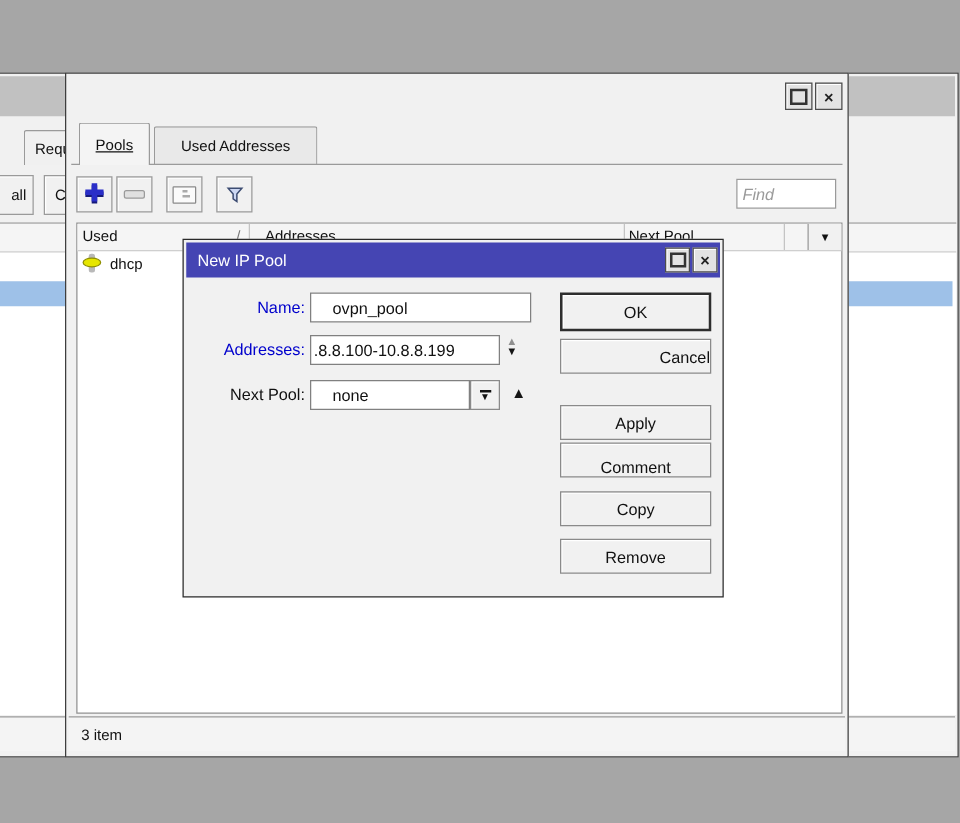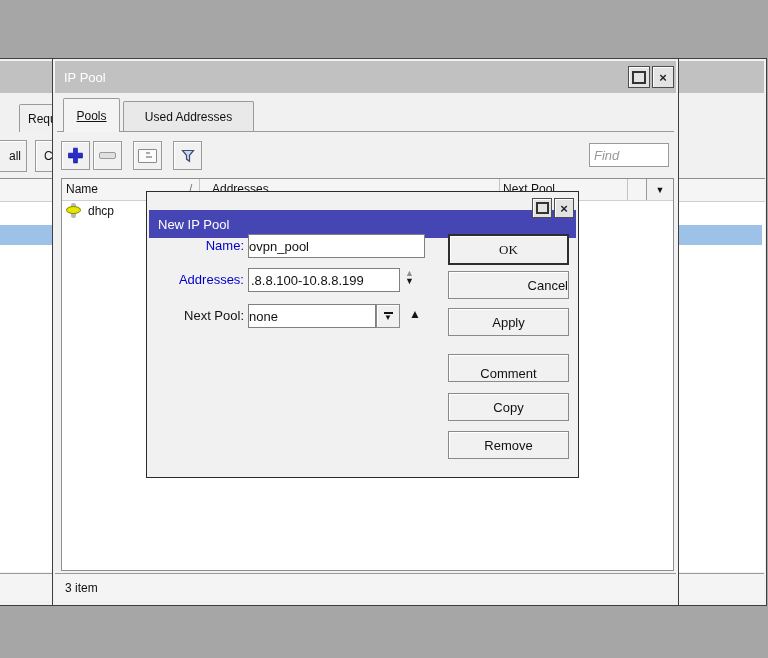--- a/index.html
+++ b/index.html
@@ -4,21 +4,21 @@
 <style>
   html,body{margin:0;padding:0;}
   .stage{position:relative;width:768px;height:658px;background:#a6a6a6;overflow:hidden;
          font-family:"Liberation Sans",sans-serif;font-size:12px;color:#111;}
   .abs{position:absolute;}
 
   
   .win{position:absolute;background:#f1f1f1;border:1px solid #3e3e3e;box-sizing:border-box;}
   .titlebar{position:absolute;left:2px;right:2px;top:2px;height:32px;background:#c1c1c1;
             color:#fff;font-size:13px;display:flex;align-items:center;padding-left:9px;box-sizing:border-box;}
-  .titlebar.blue{background:#4545b3;height:28px;margin-top:16px;}
+  .titlebar.blue{background:#4545b3;height:28px;}
   .winbtn{position:absolute;width:22px;height:22px;background:#e3e3e3;border:1px solid #4c4c4c;
           box-sizing:border-box;display:flex;align-items:center;justify-content:center;
           font-weight:bold;color:#222;font-size:13px;line-height:1;box-shadow:inset 1px 1px 0 #fff;}
   .sq{width:10px;height:9px;border:2px solid #333;}
 
   
   .tab{position:absolute;box-sizing:border-box;border:1px solid #9a9a9a;border-bottom:none;
        background:#e9e9e9;display:flex;align-items:center;justify-content:center;
        border-radius:2px 2px 0 0;}
   .tab.active{background:#f4f4f4;z-index:3;text-decoration:underline;}
@@ -42,25 +42,25 @@
           background:#f1f1f1;display:flex;align-items:center;justify-content:center;font-size:9px;color:#111;}
   .row{position:absolute;left:0;right:0;height:21px;display:flex;align-items:center;}
 
   .statusbar{position:absolute;left:2px;right:2px;height:28px;background:#f4f4f4;border-top:1px solid #9a9a9a;
              display:flex;align-items:center;padding-left:10px;box-sizing:border-box;font-size:12px;}
 
   
   .flabel{position:absolute;left:8px;width:89px;text-align:right;font-size:13px;}
   .blue-label{color:#0000cc;}
   .dinput{position:absolute;height:24px;box-sizing:border-box;border:1px solid #808080;background:#fff;
-          padding:0 0;font-size:13px;color:#111;}
+          padding:0 17px;font-size:13px;color:#111;}
   .dbtn{position:absolute;left:301px;width:121px;height:28px;box-sizing:border-box;background:#f1f1f1;
         border:1px solid #8a8a8a;box-shadow:inset 1px 1px 0 #fff;display:flex;align-items:center;
         justify-content:center;font-size:13px;color:#111;}
-  .dbtn.default{border:2px solid #2e2e2e;height:31px;font-family:Liberation Serif, serif;}
+  .dbtn.default{border:2px solid #2e2e2e;height:31px;}
 
   .tri{font-size:9px;line-height:8px;display:block;}
   .dropbtn{position:absolute;width:24px;height:24px;box-sizing:border-box;border:1px solid #8a8a8a;
            background:#f1f1f1;box-shadow:inset 1px 1px 0 #fff;display:flex;flex-direction:column;
            align-items:center;justify-content:center;}
   .dropglyph{width:9px;border-top:2px solid #111;text-align:center;color:#111;font-size:8px;line-height:7px;}
 
   
   .poolicon{position:relative;width:16px;height:15px;margin:0 6px 0 4px;}
   .poolicon .stem{position:absolute;left:5px;top:0;width:5px;height:15px;background:#b9b9b9;border-radius:2px;}
@@ -93,23 +93,20 @@
 
     <div class="abs" style="left:1px;right:1px;top:119px;height:393px;background:#ffffff;border-top:1px solid #8e8e8e;">
       <div class="abs" style="left:0;right:0;top:0;height:22px;background:#f5f5f5;border-bottom:1px solid #cfcfcf;"></div>
       <div class="abs" style="left:0;right:3px;top:46px;height:20px;background:#9ec1e8;"></div>
     </div>
 
     <div class="statusbar" style="top:514px;"></div>
   </div>
 
   <div class="win" style="left:52px;top:58px;width:627px;height:548px;z-index:5;">
-    <div class="titlebar">
-      <span>IP Pool</span>
-    </div>
     <div class="winbtn" style="top:7px;right:28px;">
       <span class="sq"></span>
     </div>
     <div class="winbtn" style="top:7px;right:4px;">
       <span>×</span>
     </div>
 
     <div class="tab active" style="left:10px;top:39px;width:57px;height:34px;">
       <span>Pools</span>
     </div>
@@ -133,21 +130,21 @@
     <div class="tbtn" style="left:120px;top:82px;">
       <svg width="16" height="16" viewBox="0 0 16 16">
         <path d="M2.5 2.5 h11 l-4 4.8 v6 l-3 -2.2 v-3.8 z" fill="#ccd7f3" stroke="#3c4c72" stroke-width="1.2"></path>
       </svg>
     </div>
 
     <input class="find" style="left: 536px; top: 84px;" placeholder="Find">
 
     <div class="tablebox" style="left:8px;top:119px;width:613px;height:393px;">
       <div class="thead">
-        <span class="th" style="left:4px;">Name</span>
+        <span class="th" style="left:4px;">Used</span>
         <span class="th" style="left:127px;color:#777;">/</span>
         <div class="colsep" style="left:137px;"></div>
         <span class="th" style="left:150px;">Addresses</span>
         <div class="colsep" style="left:437px;"></div>
         <span class="th" style="left:441px;">Next Pool</span>
         <div class="colsep" style="left:565px;"></div>
         <div class="colbtn" style="right:0;">
           <span>▼</span>
         </div>
       </div>
@@ -192,21 +189,21 @@
       <span class="dropglyph">▼</span>
     </div>
     <span class="abs" style="left:262px;top:116px;font-size:12px;color:#151515;line-height:1;">▲</span>
 
     <div class="dbtn default" style="top:42px;">
       <span>OK</span>
     </div>
     <div class="dbtn" style="top:79px;justify-content:flex-end;">
       <span>Cancel</span>
     </div>
-    <div class="dbtn" style="top:116px;">
+    <div class="dbtn" style="top:132px;">
       <span>Apply</span>
     </div>
     <div class="dbtn" style="top:162px;align-items:flex-end;">
       <span>Comment</span>
     </div>
     <div class="dbtn" style="top:201px;">
       <span>Copy</span>
     </div>
     <div class="dbtn" style="top:239px;">
       <span>Remove</span>

